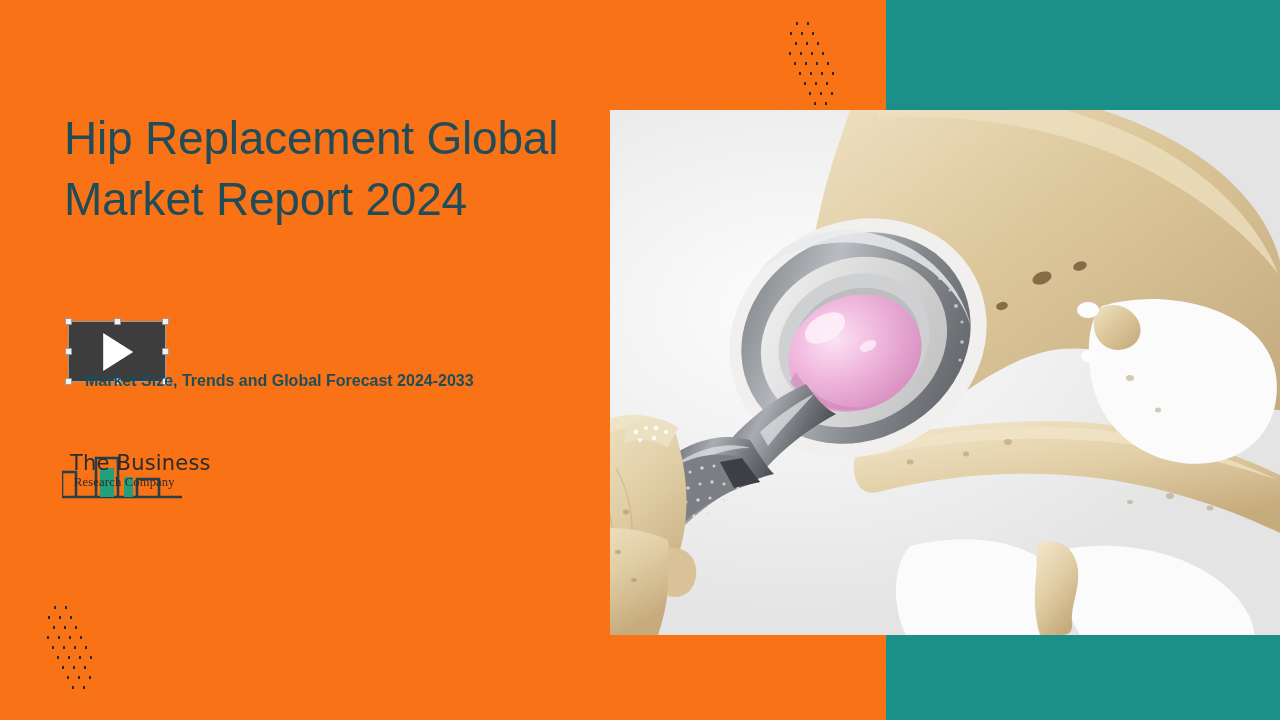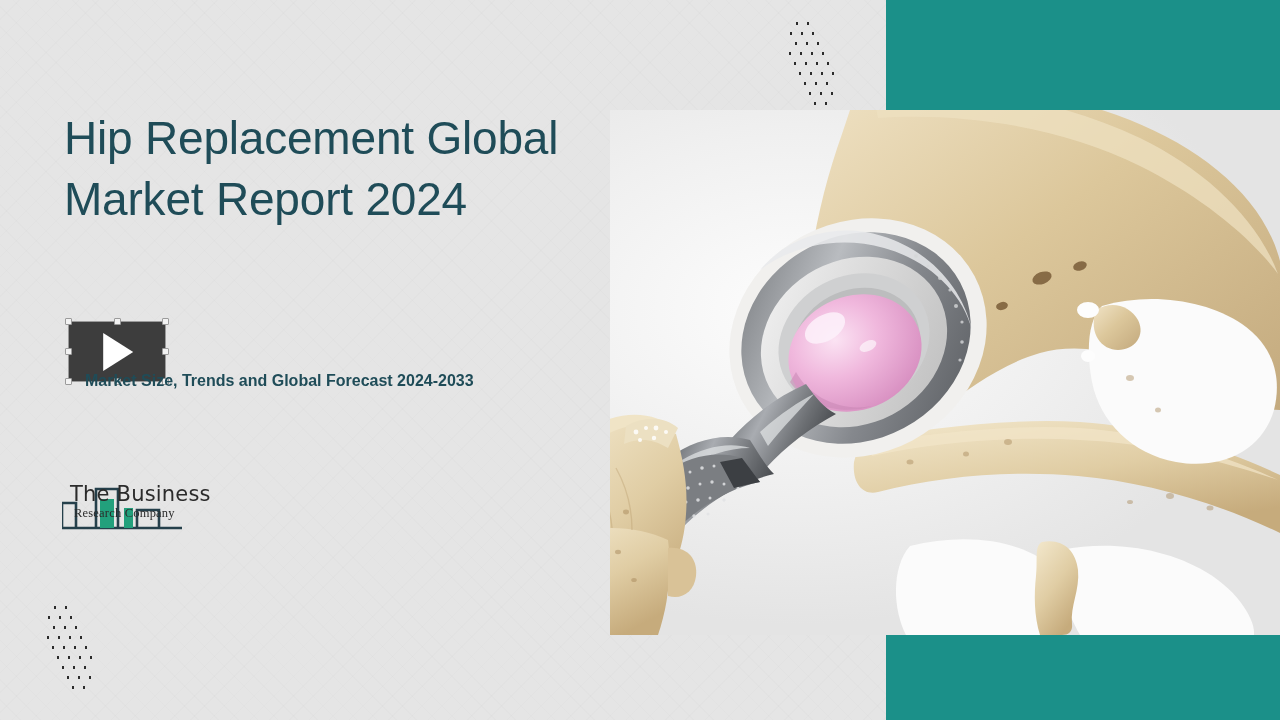--- a/index.html
+++ b/index.html
@@ -10,21 +10,21 @@
     overflow: hidden;
   }
   body {
     font-family: "Liberation Sans", sans-serif;
     background: #f7f7f7;
   }
   #slide {
     position: relative;
     width: 1280px;
     height: 720px;
-    background: #e5e5e5;
+    background: #f97316;
     overflow: hidden;
   }
   
   .bg-texture {
     position: absolute;
     inset: 0;
     background-image:
       repeating-linear-gradient(45deg, rgba(0,0,0,0.012) 0 1px, rgba(0,0,0,0) 1px 14px),
       repeating-linear-gradient(-45deg, rgba(0,0,0,0.012) 0 1px, rgba(0,0,0,0) 1px 14px);
     pointer-events: none;
@@ -123,21 +123,20 @@
     white-space: pre-line;
   }
 
   
   .logo {
     position: absolute;
     left: 62px;
     top: 446px;
     width: 220px;
     height: 66px;
-    margin-top: 31px;
   }
   .logo-text-1 {
     position: absolute;
     left: 8px;
     top: 5px;
     font-size: 21px;
     color: #2b2b2b;
     font-family: "DejaVu Sans", sans-serif;
     letter-spacing: 0.2px;
   }

